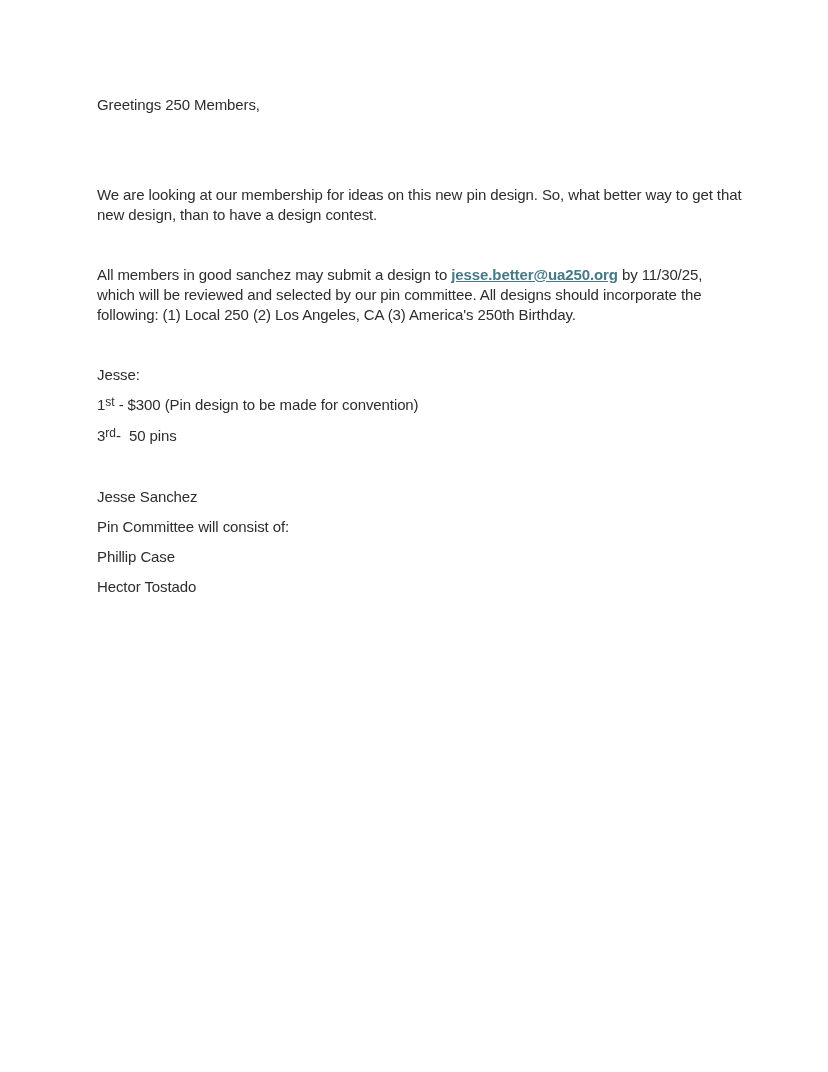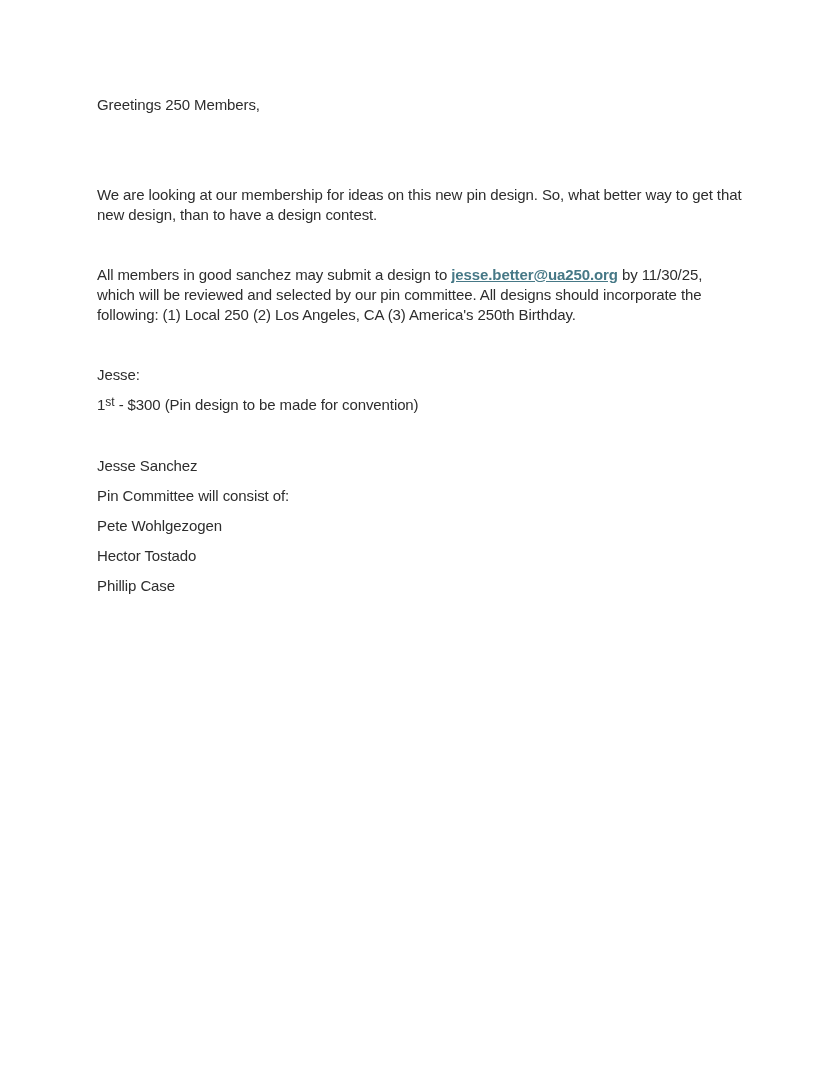--- a/index.html
+++ b/index.html
@@ -60,20 +60,20 @@
       <p class="para"></p>
       <p class="para"><span>We are looking at our membership for ideas on this new pin design. So, what better way to get that
 new design, than to have a design contest.</span></p>
       <p class="para"></p>
       <p class="para"><span>All members in good sanchez may submit a design to </span><a class="run-link">jesse.better@ua250.org</a><span> by 11/30/25,
 which will be reviewed and selected by our pin committee. All designs should incorporate the
 following: (1) Local 250 (2) Los Angeles, CA (3) America's 250th Birthday.</span></p>
       <p class="para"></p>
       <p class="para"><span>Jesse:</span></p>
       <p class="para"><span>1</span><span class="run-sup">st</span><span> - $300 (Pin design to be made for convention)</span></p>
+      <p class="para"><span>3</span><span class="run-sup">rd</span><span>-  50 pins</span></p>
       <p class="para"></p>
       <p class="para"><span>Jesse Sanchez</span></p>
       <p class="para"><span>Pin Committee will consist of:</span></p>
-      <p class="para"><span>Pete Wohlgezogen</span></p>
+      <p class="para"><span>Phillip Case</span></p>
       <p class="para"><span>Hector Tostado</span></p>
-      <p class="para"><span>Phillip Case</span></p>
     </div>
 </div>
 
 </body></html>

